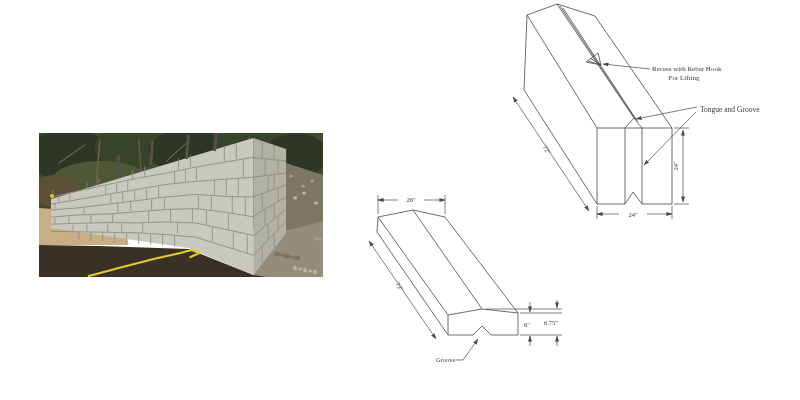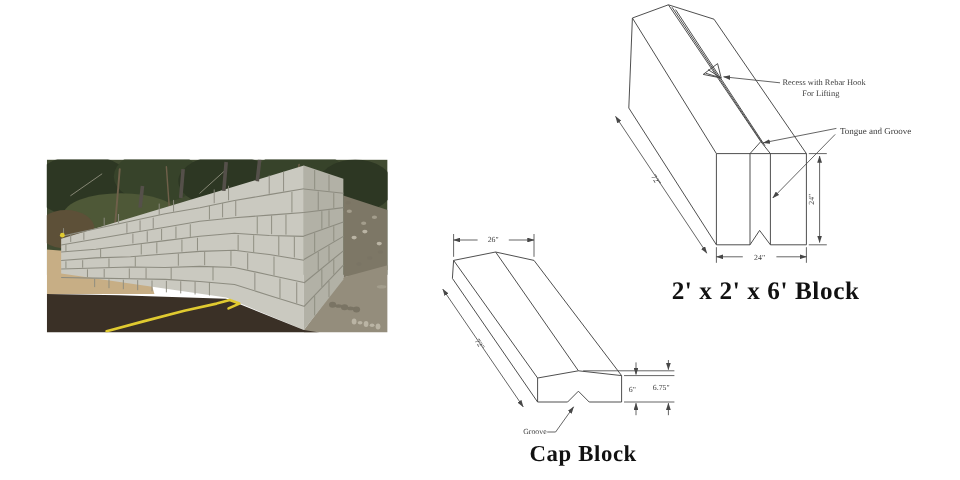--- a/index.html
+++ b/index.html
@@ -222,21 +222,20 @@
     </g>
 
     <text class="lbl lbl-s" x="652" y="71">Recess with Rebar Hook</text>
     <text class="lbl lbl-s" x="684" y="80" text-anchor="middle">For Lifting</text>
     <text class="lbl lbl-m" x="700" y="112">Tongue and Groove</text>
     <text class="lbl dim" text-anchor="middle" transform="translate(545,151) rotate(56)">72"</text>
     <text class="lbl dim" text-anchor="middle" transform="translate(678,166) rotate(-90)">24"</text>
     <text class="lbl dim" x="633" y="217" text-anchor="middle">24"</text>
   </svg>
 
-  <div class="abs dia-title block-title">2' x 2' x 6' Block</div>
 
   <svg class="abs capsvg" viewBox="358 185 250 185">
 
     <g fill="none" stroke-width="0.8" stroke-linejoin="round" stroke="#474747">
       <path d="M378,217 L413,210 L445,217"></path>
       <path d="M378,217 L377,232"></path>
       <path d="M377,232 L448,335"></path>
       <path d="M378,217 L448,315"></path>
       <path d="M413,210 L482,309"></path>
       <path d="M445,217 L518,313"></path>
@@ -259,15 +258,14 @@
       <polyline points="456,360 463,360 478,339" marker-end="url(#arr)"></polyline>
     </g>
 
     <text class="lbl dim" x="411" y="202" text-anchor="middle">26"</text>
     <text class="lbl dim" text-anchor="middle" transform="translate(398,288) rotate(55)">72"</text>
     <text class="lbl dim" x="527" y="327" text-anchor="middle">6"</text>
     <text class="lbl dim" x="551" y="325" text-anchor="middle">6.75"</text>
     <text class="lbl dim" x="436" y="362">Groove</text>
   </svg>
 
-  <div class="abs dia-title cap-title">Cap Block</div>
 
 </div>
 
 </body></html>

